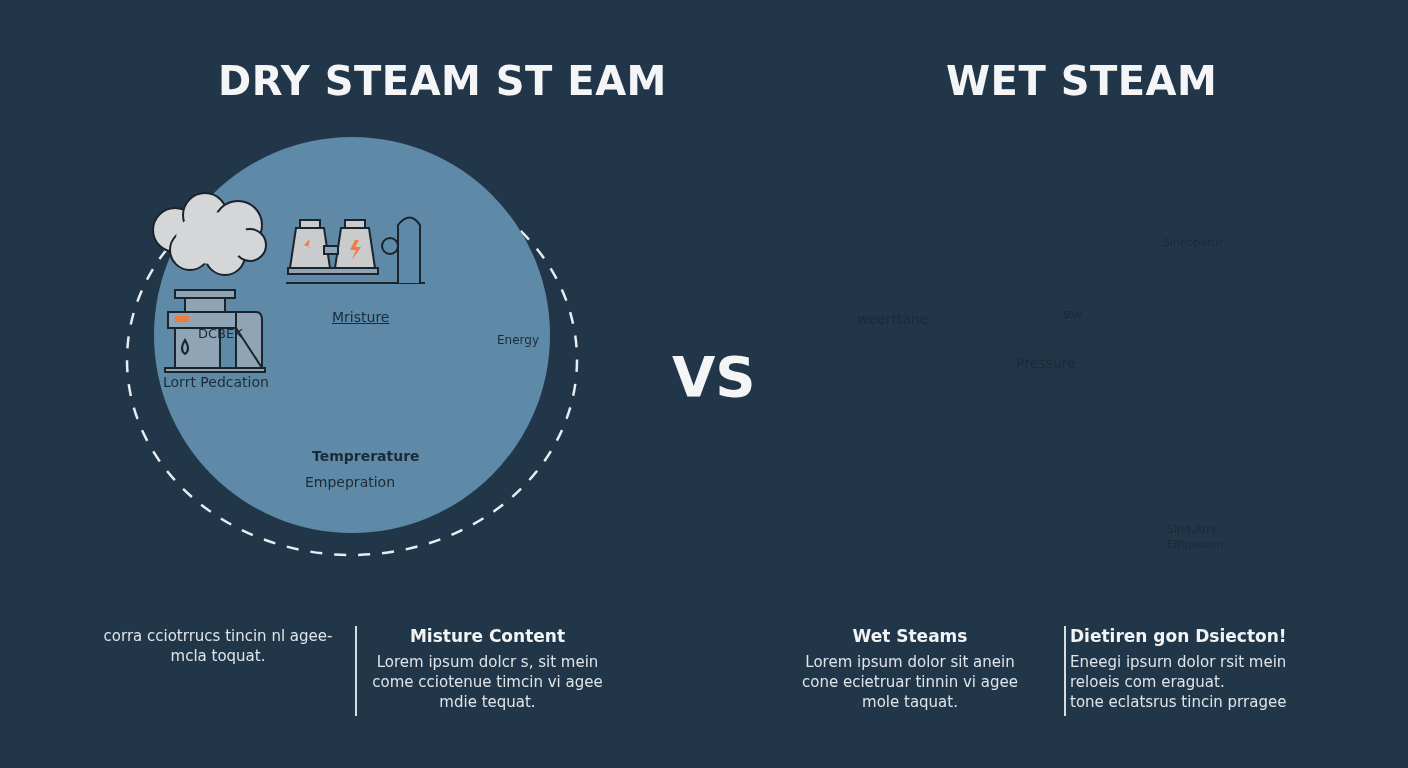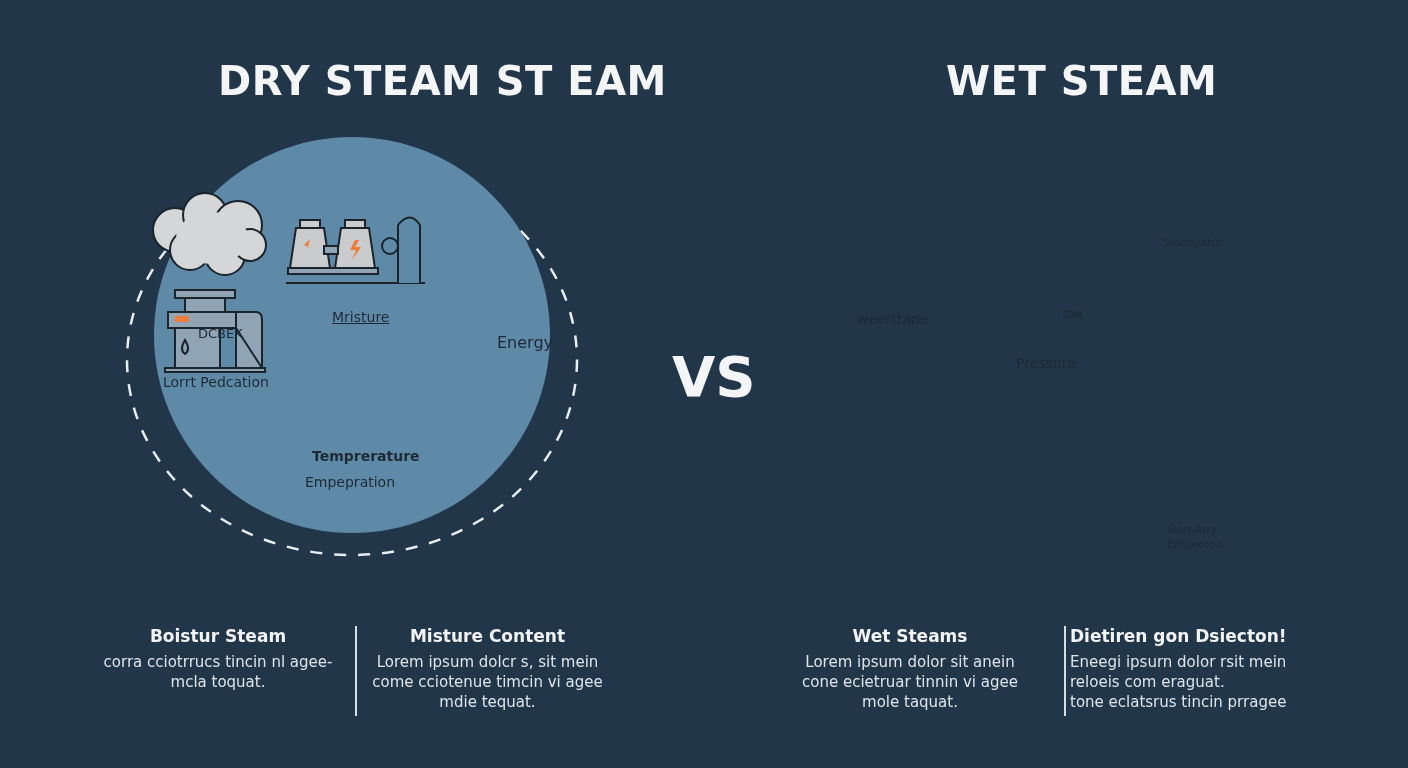--- a/index.html
+++ b/index.html
@@ -3,21 +3,21 @@
 <meta charset="utf-8">
 <style>
   html,body{margin:0;padding:0;}
   body{width:1408px;height:768px;background:#22364a;overflow:hidden;position:relative;font-family:"DejaVu Sans","Liberation Sans",sans-serif;color:#fff;}
   .title{position:absolute;top:58px;font-weight:bold;font-size:40px;letter-spacing:0.5px;color:#f4f5f6;white-space:nowrap;}
   #title-left{left:218px;}
   #title-right{left:946px;}
   #vs{position:absolute;left:664px;top:344px;font-size:56px;font-weight:bold;color:#f4f5f6;margin-left:8px;}
   svg.illus{position:absolute;left:0;top:0;}
   .lbl{position:absolute;font-size:14px;color:#1d2a36;font-weight:500;white-space:nowrap;}
-  .lbl-sm{font-size:16px;}
+  .lbl-sm{font-size:12px;}
   .caption{position:absolute;top:626px;text-align:center;}
   .caption h3{margin:0 0 6px 0;font-size:17px;font-weight:bold;color:#f2f3f4;}
   .caption p{margin:0;font-size:15px;line-height:20px;color:#dfe4e9;}
   .divider{position:absolute;top:626px;width:2px;height:90px;background:#d8dde2;}
 </style>
 </head>
 <body>
 
 
 
@@ -259,21 +259,20 @@
 
 <div class="lbl" style="left:857px;top:311px;">weerttane</div>
 <div class="lbl lbl-sm" style="left:1163px;top:236px;font-size:11px;">Sineopatur</div>
 <div class="lbl" style="left:1016px;top:355px;">Pressure</div>
 <div class="lbl lbl-sm" style="left:1167px;top:523px;font-size:11px;">Sind.Arry</div>
 <div class="lbl lbl-sm" style="left:1167px;top:538px;font-size:11px;">Effiqeoron</div>
 <div class="lbl lbl-sm" style="left:1063px;top:303px;font-size:8px;color:#1b232b;margin-top:8px;">SOAI</div>
 
 
 <div class="caption" style="left:88px;width:260px;">
-  <h3>Boistur Steam</h3>
   <p>corra cciotrrucs tincin nl agee-</p>
   <p>mcla toquat.</p>
 </div>
 <div class="divider" style="left:355px;"></div>
 <div class="caption" style="left:370px;width:235px;">
   <h3>Misture Content</h3>
   <p>Lorem ipsum dolcr s, sit mein</p>
   <p>come cciotenue timcin vi agee</p>
   <p>mdie tequat.</p>
 </div>

